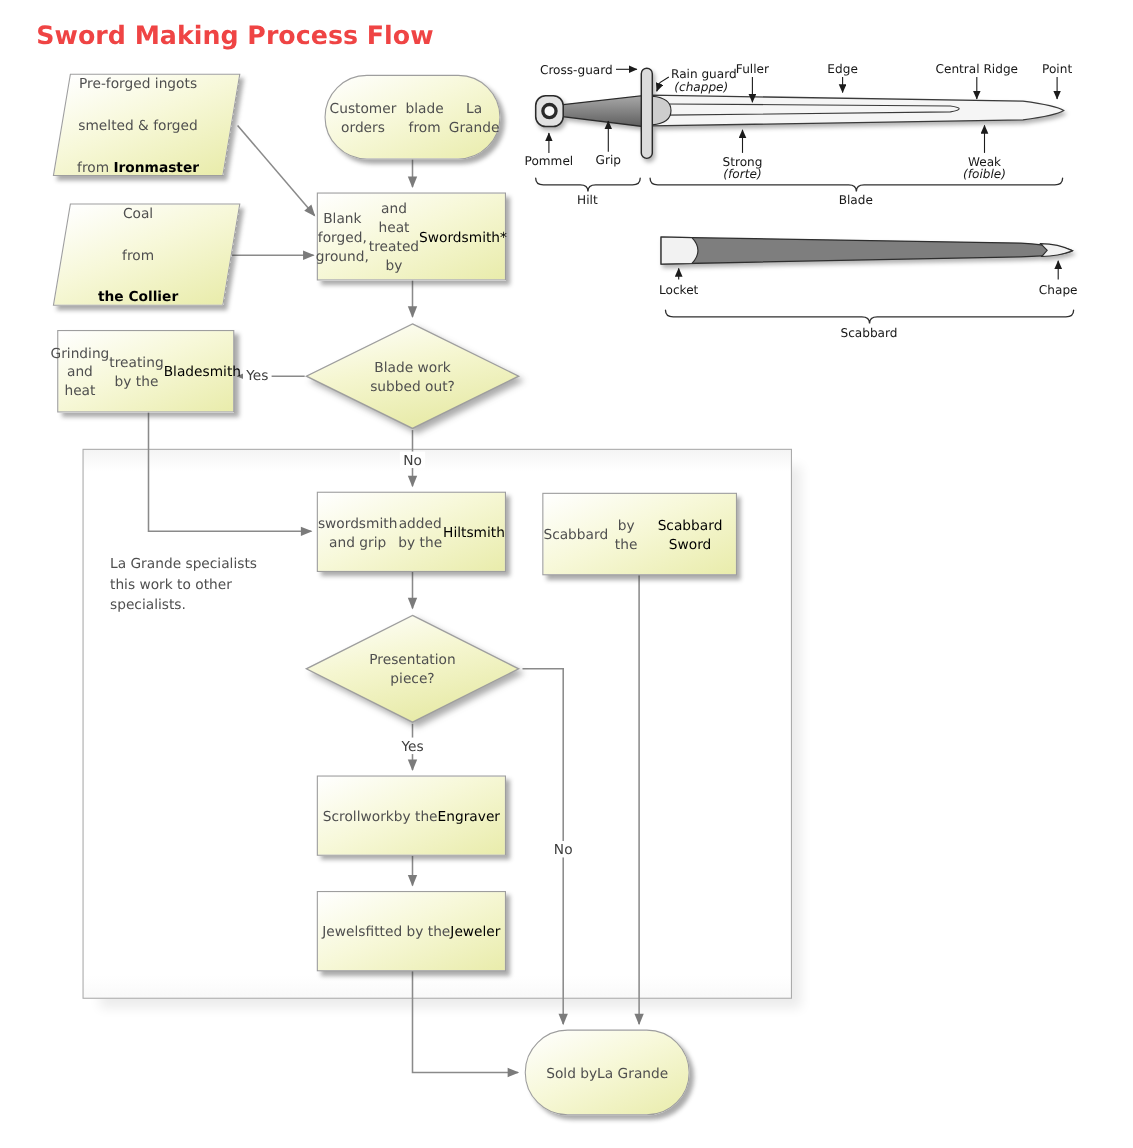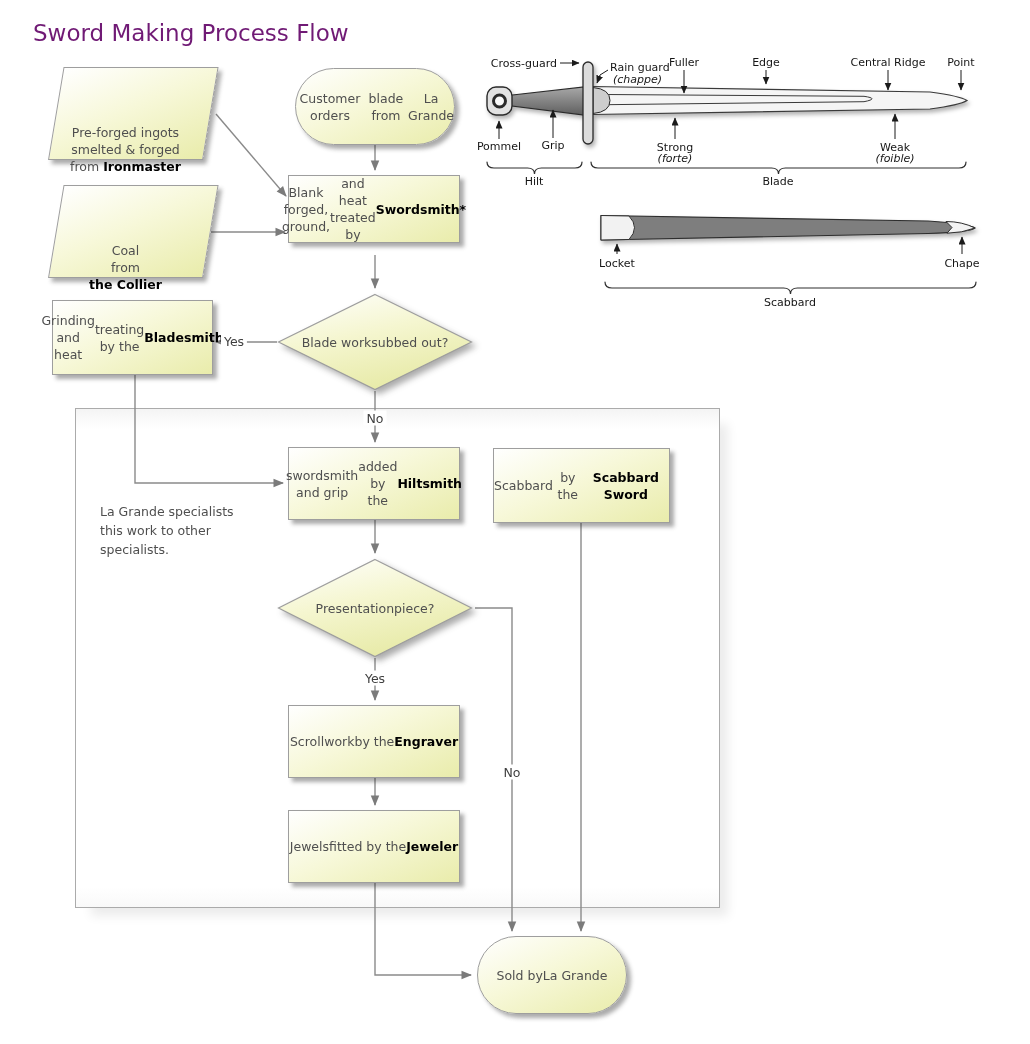--- a/index.html
+++ b/index.html
@@ -1,41 +1,41 @@
 <!DOCTYPE html>
 <html><head>
 <meta charset="utf-8">
 <style>
   html,body{margin:0;padding:0;background:#fff;}
   .page{position:relative;width:1030px;height:1044px;background:#ffffff;overflow:hidden;
         font-family:"DejaVu Sans","Liberation Sans",sans-serif;}
-  .title{position:absolute;left:33px;top:20px;font-size:23px;font-weight:normal;color:#701a75;z-index:6;}
+  .title{position:absolute;left:33px;top:20px;font-size:23px;font-weight:bold;color:#ef4444;z-index:6;}
 
   
   .node{position:absolute;box-sizing:border-box;display:flex;flex-direction:row;align-items:center;
         justify-content:center;text-align:center;font-size:12.5px;line-height:17px;color:#4f4f4f;
         background:linear-gradient(155deg,#ffffff 0%,#f7f8d9 45%,#e9ecab 100%);
         border:1px solid #9e9e9e;box-shadow:4px 4px 4px rgba(45,45,45,0.40);z-index:3;}
-  .node .b{font-weight:bold;color:#000;}
+  .node .b{font-weight:normal;color:#000;}
   .stadium{border-radius:39px;}
 
   
   .pwrap{position:absolute;z-index:3;}
   .pbg{position:absolute;inset:0;transform:skewX(-9.5deg);transform-origin:0 100%;
        background:linear-gradient(155deg,#ffffff 0%,#f7f8d9 45%,#e9ecab 100%);
        border:1px solid #9e9e9e;box-shadow:4px 4px 4px rgba(45,45,45,0.40);}
   .ptext{position:relative;width:100%;height:100%;display:flex;flex-direction:column;align-items:center;
-         justify-content:center;text-align:center;font-size:12.5px;line-height:17px;color:#4f4f4f;z-index:1;margin-top:36px;}
+         justify-content:space-between;text-align:center;font-size:12.5px;line-height:17px;color:#4f4f4f;z-index:1;}
   .ptext .b{font-weight:bold;color:#000;}
 
   
   .dwrap{position:absolute;z-index:3;}
   .dwrap svg{position:absolute;left:0;top:0;overflow:visible;
              filter:drop-shadow(4px 4px 3px rgba(45,45,45,0.40));}
-  .dtext{position:absolute;inset:0;display:flex;align-items:center;justify-content:center;
+  .dtext{position:absolute;inset:0;display:flex;flex-direction:column;align-items:center;justify-content:center;
          text-align:center;font-size:12.5px;line-height:17px;color:#4f4f4f;}
 
   
   .group-box{position:absolute;left:75px;top:408px;width:645px;height:500px;box-sizing:border-box;
              border:1px solid #ababab;
              background:linear-gradient(180deg,#f4f4f4 0%,#ffffff 4%,#ffffff 96%,#f9f9f9 100%);
              box-shadow:12px 12px 10px -4px rgba(0,0,0,0.08);z-index:1;}
 
   .connectors{position:absolute;left:0;top:0;z-index:2;pointer-events:none;overflow:visible;}
 
@@ -104,21 +104,21 @@
       <div class="b">the Collier</div>
     </div>
   </div>
 
   <div class="node stadium" style="left:295px;top:68px;width:160px;height:77px">
     <div>Customer orders</div>
     <div>blade from</div>
     <div>La Grande</div>
   </div>
 
-  <div class="node" style="left:288px;top:175px;width:172px;height:68px">
+  <div class="node" style="left:288px;top:175px;width:172px;height:80px">
     <div>Blank forged, ground,</div>
     <div>and heat treated by</div>
     <div class="b">Swordsmith*</div>
   </div>
 
   <div class="dwrap" style="left:276px;top:293px;width:198px;height:98px">
     <svg width="198" height="98" viewBox="0 0 198 98">
       <polygon points="99,1.5 195.5,49 99,96.5 2.5,49" fill="url(#dgrad)" stroke="#9e9e9e" stroke-width="1.2"></polygon>
     </svg>
     <div class="dtext">

